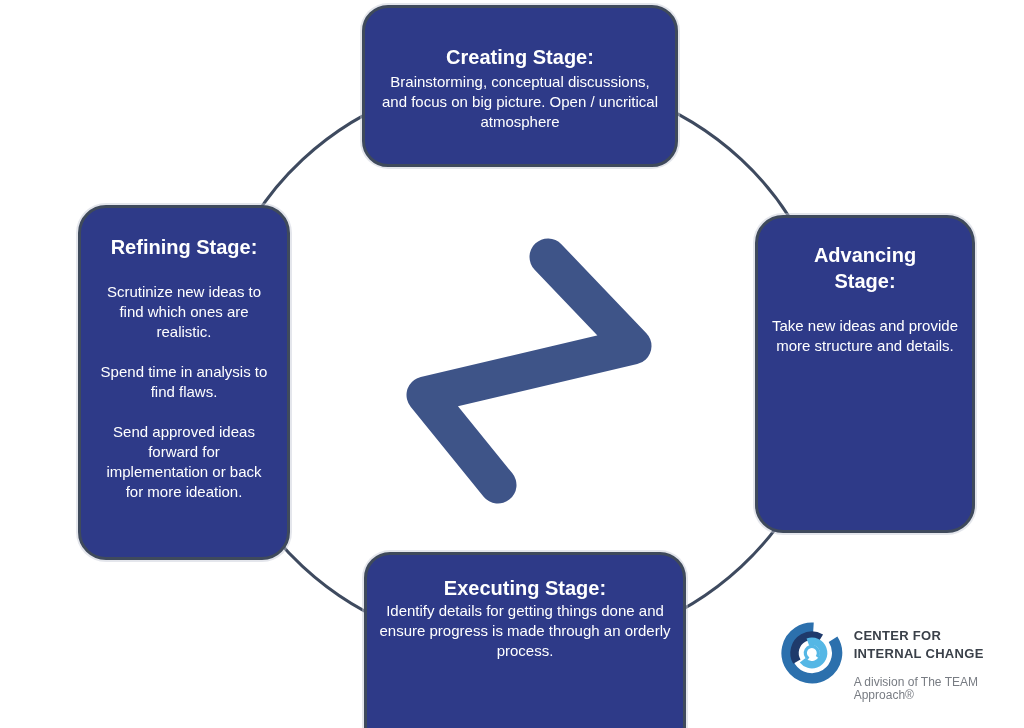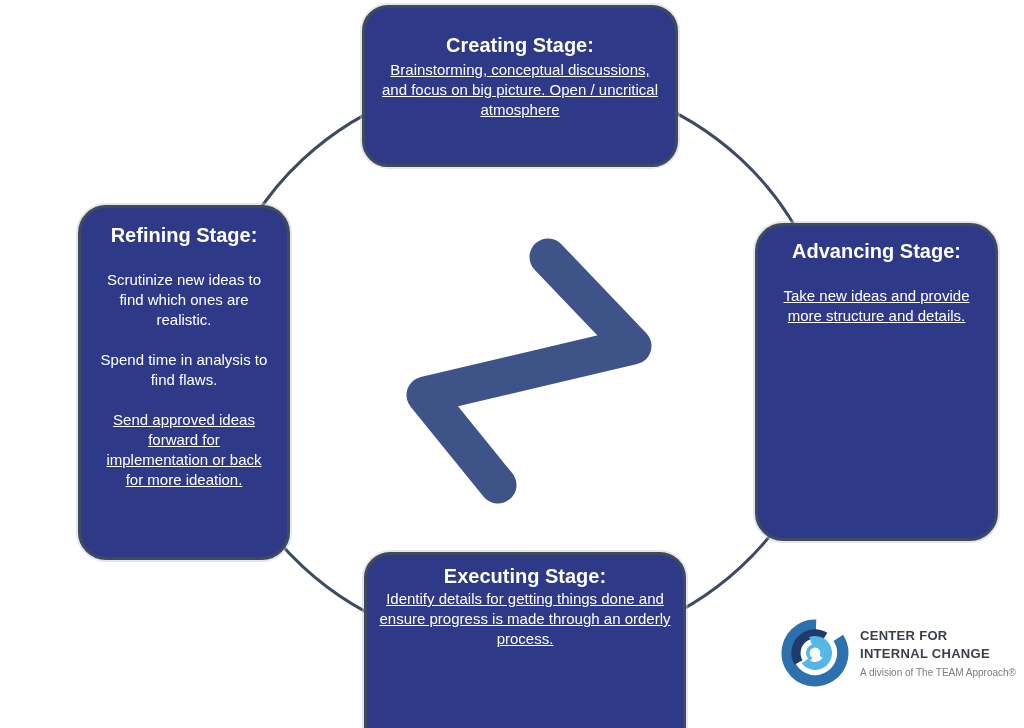--- a/index.html
+++ b/index.html
@@ -11,45 +11,45 @@
 
   .stage-box{
     position:absolute;z-index:2;box-sizing:border-box;
     background:var(--box-fill);
     border:3px solid var(--box-border);
     border-radius:28px;
     color:var(--stage-text);
     text-align:center;
     box-shadow:0 0 0 2px rgba(195,200,212,.45);
   }
-  .stage-box h2{margin:0;font-size:20px;line-height:26px;font-weight:bold;}
+  .stage-box h2{margin:12px;font-size:20px;line-height:26px;font-weight:bold;}
   .stage-box p{margin:0 0 20px 0;font-size:15px;line-height:20px;}
-  .stage-box p:last-child{margin-bottom:0;text-decoration:underline;}
+  .stage-box p:last-child{margin-bottom:0;}
 
   #box-creating{left:362px;top:5px;width:316px;height:162px;padding:24px 17px 0;border-radius:26px;}
   #box-creating h2{margin-bottom:2px;}
 
   #box-refining{left:78px;top:205px;width:212px;height:355px;padding:14px 16px 16px;}
   #box-refining h2{margin-bottom:22px;}
 
-  #box-advancing{left:755px;top:223px;width:243px;height:318px;padding:12px 12px 0;}
+  #box-advancing{left:755px;top:215px;width:220px;height:318px;padding:12px 12px 0;}
   #box-advancing h2{margin-bottom:22px;}
 
   #box-executing{left:364px;top:552px;width:322px;height:202px;padding:8px 10px 0;border-radius:26px;}
   #box-executing h2{margin-bottom:0;}
 
   #logo{position:absolute;left:780px;top:618px;z-index:3;display:flex;align-items:flex-start;}
   #logo-mark{width:70px;height:70px;}
   .logo-arc-outer{fill:none;stroke:var(--logo-blue);stroke-width:11;}
   .logo-arc-navy{fill:none;stroke:var(--logo-navy);stroke-width:9;}
   .logo-arc-light{fill:none;stroke:var(--logo-light-blue);stroke-width:8;}
   .logo-arc-inner{fill:none;stroke:var(--logo-light-blue);stroke-width:3.5;}
   #logo-text{margin-left:10px;padding-top:9px;}
   .logo-name{font-size:13px;line-height:18px;font-weight:bold;color:var(--logo-text);letter-spacing:.3px;}
-  .logo-tagline{font-size:10px;line-height:13px;color:var(--logo-tagline);margin-top:3px;}
+  .logo-tagline{font-size:12px;line-height:13px;color:var(--logo-tagline);margin-top:13px;}
 </style>
 </head>
 <body>
 
 <div id="canvas">
 
   <svg id="ring-layer" width="1024" height="728" viewBox="0 0 1024 728" aria-hidden="true">
     <ellipse class="cycle-ring" cx="522" cy="363" rx="310" ry="288"></ellipse>
     <path class="z-shape" d="M548 257 L633 346 L425 395 L498 485"></path>
   </svg>

